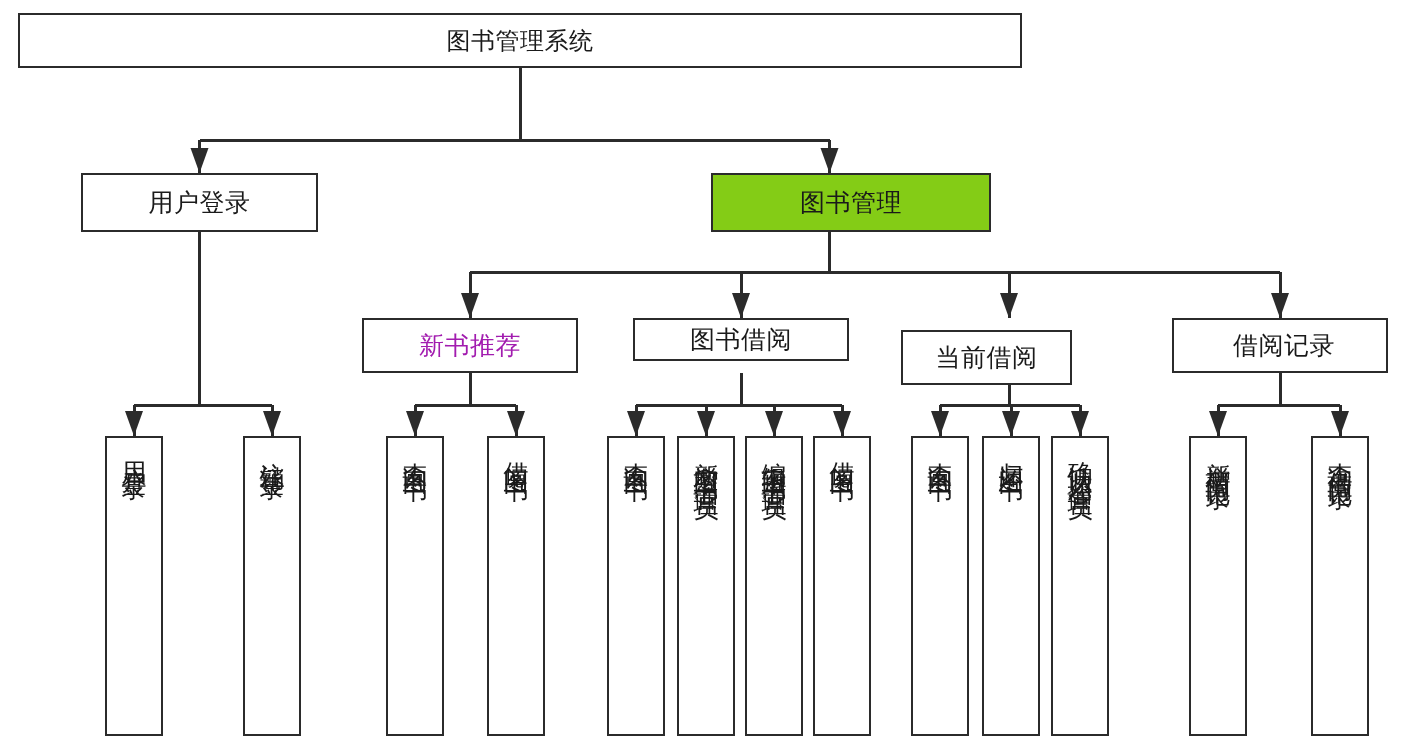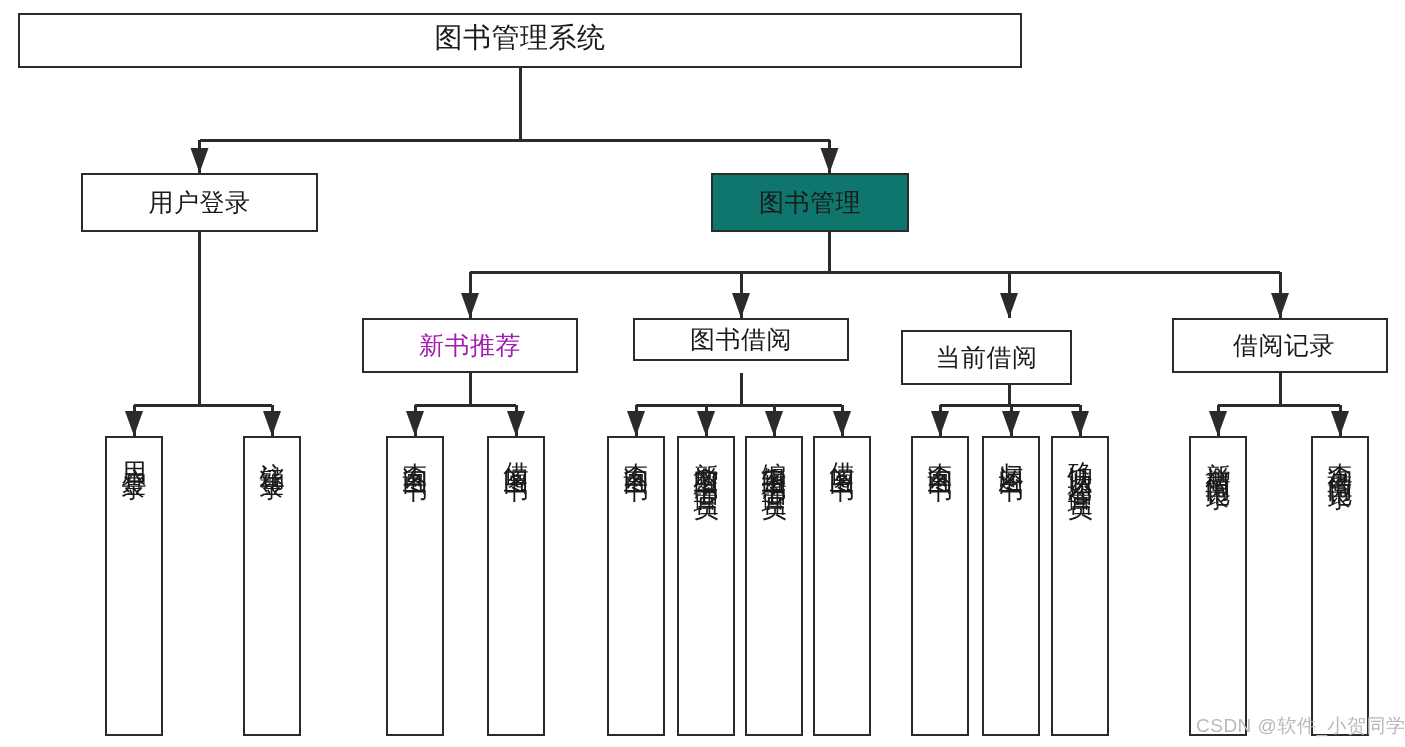--- a/index.html
+++ b/index.html
@@ -40,22 +40,21 @@
     color: #1a1a1a;
     line-height: 1.08;
     text-align: center;
     white-space: pre;
     letter-spacing: 0.5px;
   }
   .node.horizontal .label {
     font-size: 25px;
   }
   .node.root .label {
-    font-size: 28px;
-    font-family: Liberation Mono, monospace;
+    font-size: 24px;
   }
   .node.vertical {
     align-items: flex-start;
     justify-content: center;
     padding-top: 0px;
   }
   .node.vertical .label {
     writing-mode: vertical-rl;
     text-orientation: upright;
     font-size: 25px;
@@ -131,21 +130,21 @@
       <path d="M 1331 411 L 1349 411 L 1340 436 Z" fill="#2b2b2b"></path>
     </svg>
 
   <div id="nodes">
       <div class="node horizontal root" style="left: 18px; top: 13px; width: 1004px; height: 55px; border-color: rgb(43, 43, 43); background: rgb(255, 255, 255);">
         <span class="label" style="color: rgb(26, 26, 26);">图书管理系统</span>
       </div>
       <div class="node horizontal" style="left: 81px; top: 173px; width: 237px; height: 59px; border-color: rgb(43, 43, 43); background: rgb(255, 255, 255);">
         <span class="label" style="color: rgb(26, 26, 26);">用户登录</span>
       </div>
-      <div class="node horizontal" style="left: 711px; top: 173px; width: 198px; height: 59px; border-color: rgb(43, 43, 43); background: #0f766e;">
+      <div class="node horizontal" style="left: 711px; top: 173px; width: 280px; height: 59px; border-color: rgb(43, 43, 43); background: #84cc16;">
         <span class="label" style="color: rgb(26, 26, 26);">图书管理</span>
       </div>
       <div class="node horizontal" style="left: 362px; top: 318px; width: 216px; height: 55px; border-color: rgb(43, 43, 43); background: rgb(255, 255, 255);">
         <span class="label" style="color: #a21caf;">新书推荐</span>
       </div>
       <div class="node horizontal" style="left: 633px; top: 318px; width: 216px; height: 43px; border-color: rgb(43, 43, 43); background: rgb(255, 255, 255);">
         <span class="label" style="color: rgb(26, 26, 26);">图书借阅</span>
       </div>
       <div class="node horizontal" style="left: 901px; top: 330px; width: 171px; height: 55px; border-color: rgb(43, 43, 43); background: rgb(255, 255, 255);">
         <span class="label" style="color: rgb(26, 26, 26);">当前借阅</span>
@@ -187,15 +186,14 @@
         <span class="label" style="color: rgb(26, 26, 26);">确认归还（管理员）</span>
       </div>
       <div class="node vertical" style="left: 1189px; top: 436px; width: 58px; height: 300px; border-color: rgb(43, 43, 43); background: rgb(255, 255, 255);">
         <span class="label" style="color: rgb(26, 26, 26);">新增借阅记录</span>
       </div>
       <div class="node vertical" style="left: 1311px; top: 436px; width: 58px; height: 300px; border-color: rgb(43, 43, 43); background: rgb(255, 255, 255);">
         <span class="label" style="color: rgb(26, 26, 26);">查询借阅记录</span>
       </div>
     </div>
 
-  <div class="watermark" style="left:1196px; top:713px;">CSDN @软件_小贺同学</div>
 
 </div>
 
 </body></html>

